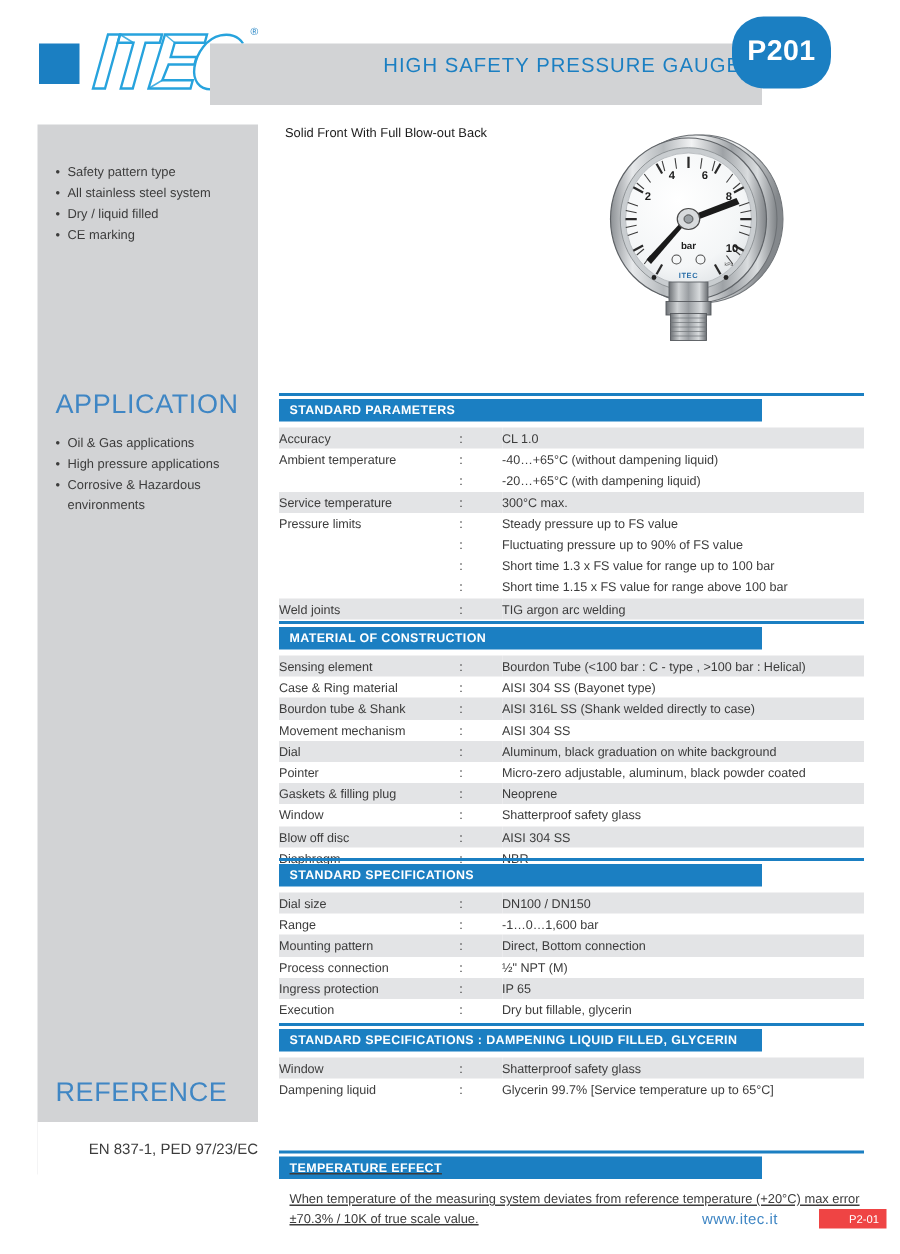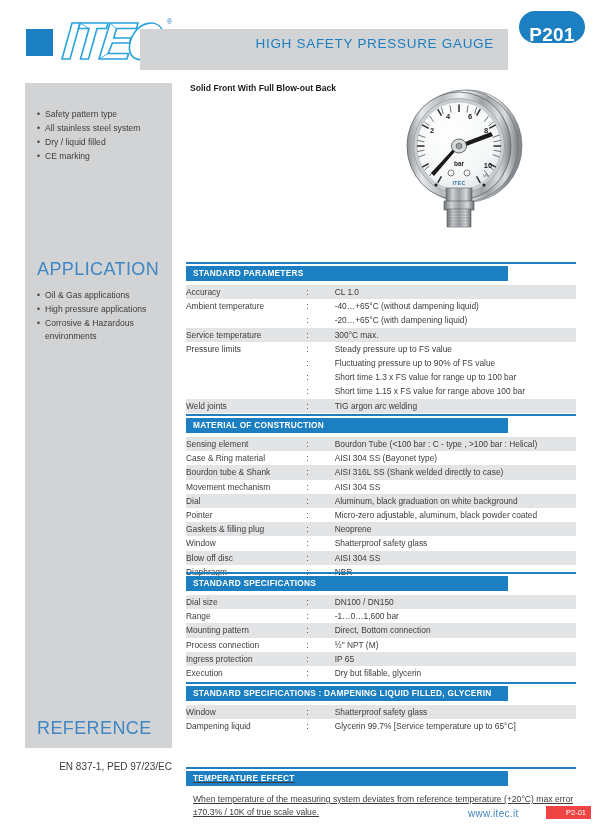--- a/index.html
+++ b/index.html
@@ -51,22 +51,22 @@
     right: 14px; top: 0;
     height: 30px;
     line-height: 30px;
     font-size: 13.5px;
     letter-spacing: 0.7px;
     color: #1b7fc2;
     white-space: nowrap;
   }
   .code-badge {
     position: absolute;
-    left: 519px; top: 11px;
-    width: 66px; height: 32px;
+    left: 488px; top: 11px;
+    width: 66px; height: 48px;
     background: #1b7fc2;
     border-radius: 21px;
   }
   .code-badge span {
     display: block;
     text-align: center;
     line-height: 48px;
     font-size: 19px;
     font-weight: bold;
     color: #ffffff;
@@ -117,21 +117,21 @@
     line-height: 38px;
     font-size: 10px;
     color: #3c3c3c;
   }
 
   
   .product-caption {
     position: absolute;
     left: 190px; top: 83px;
     font-size: 8.6px;
-    font-weight: bold;
+    font-weight: normal;
     color: #1c1c1c;
   }
 
   .gauge-wrap {
     position: absolute;
     left: 398px; top: 84px;
     width: 135px; height: 145px;
   }
 
   

